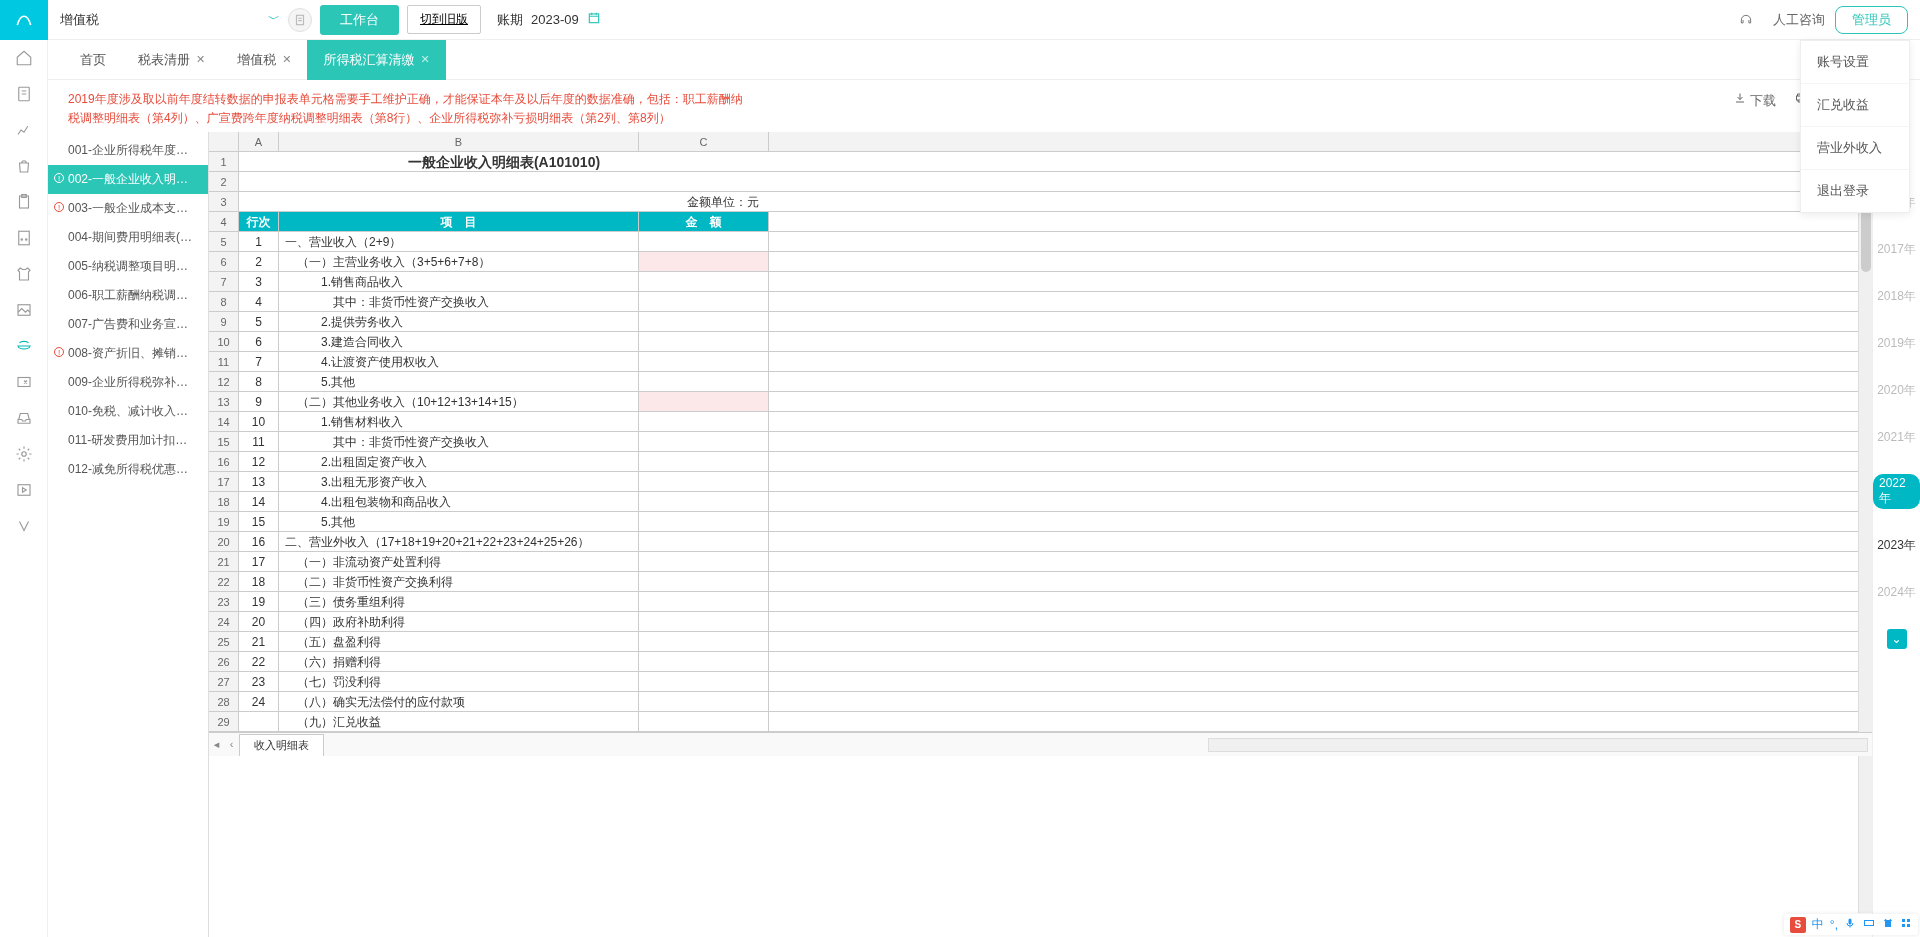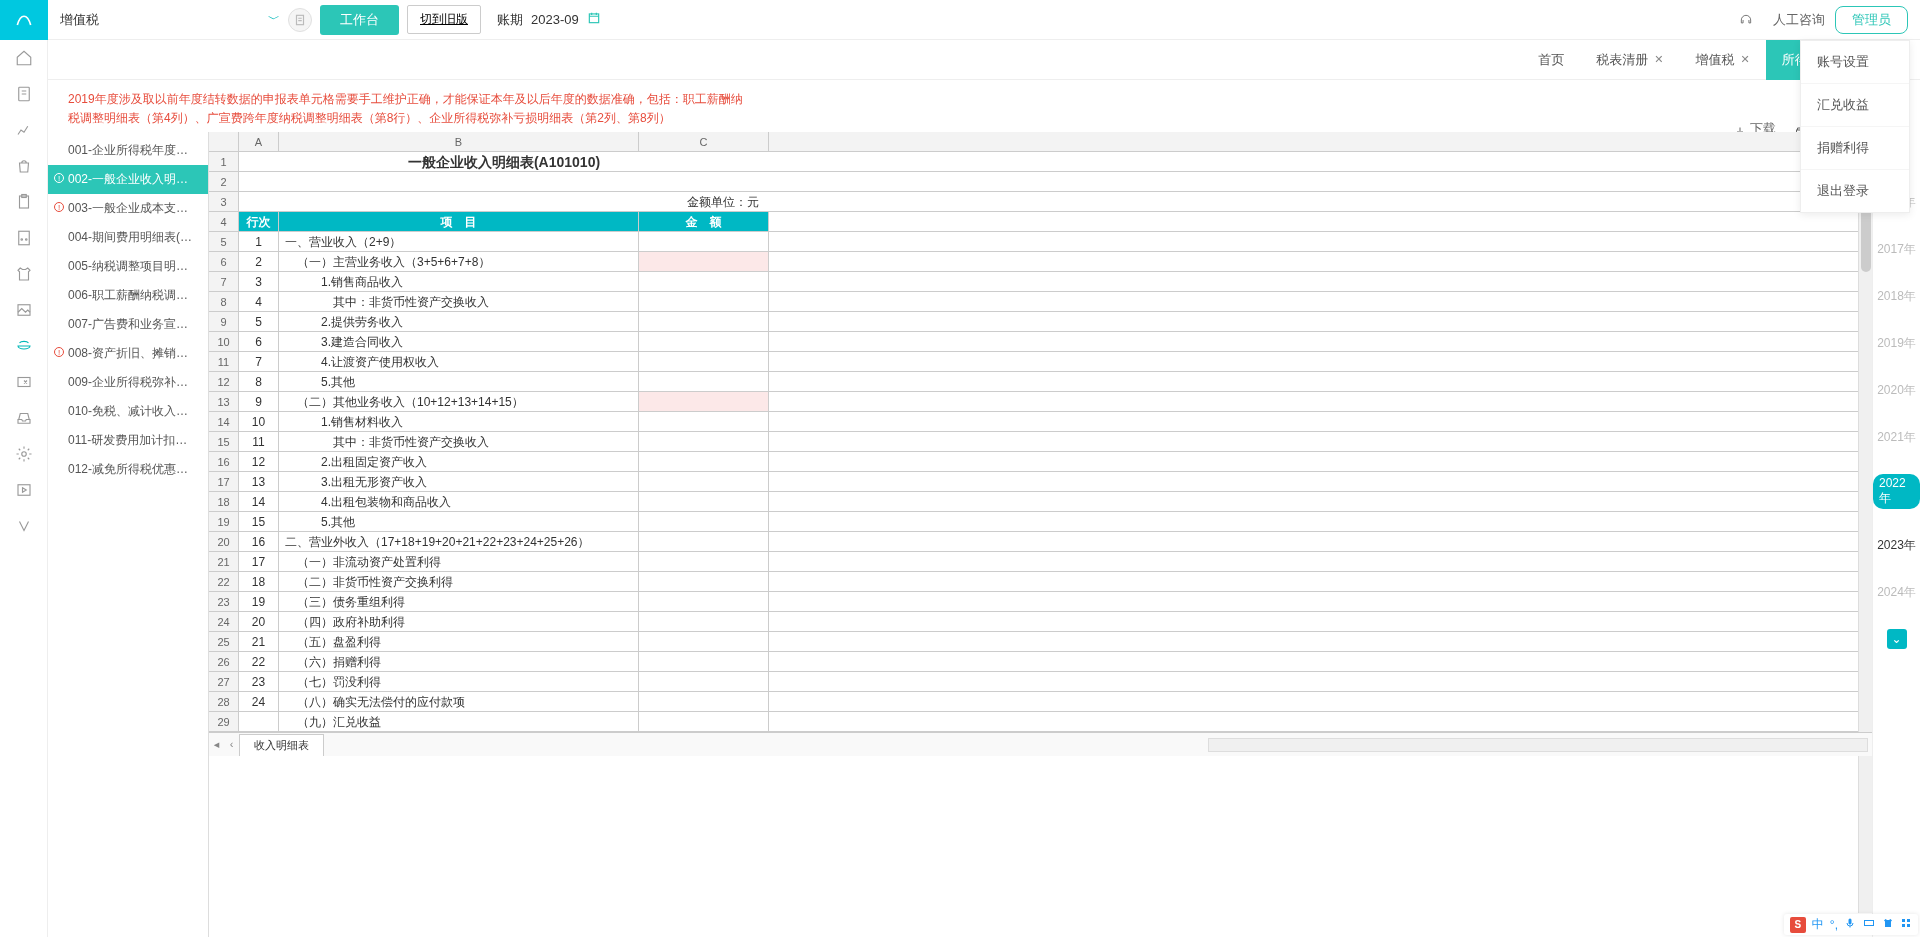--- a/index.html
+++ b/index.html
@@ -24,31 +24,31 @@
 .primary-btn { background: #2cc6b7; color: #fff; border: none; padding: 6px 20px; border-radius: 3px; cursor: pointer; font-size: 13px; }
 .outline-btn { background: #fff; border: 1px solid #ccc; padding: 5px 12px; border-radius: 2px; cursor: pointer; font-size: 12px; text-decoration: underline; }
 .period-label { font-size: 13px; color: #333; margin-left: 8px; }
 .period-value { font-size: 13px; color: #333; }
 .cal-icon { color: #2cc6b7; }
 .topbar-right { margin-left: auto; display: flex; align-items: center; gap: 10px; }
 .consult { display: flex; align-items: center; gap: 20px; color: #666; cursor: pointer; font-size: 13px; }
 .admin-btn { border: 1px solid #2cc6b7; color: #2cc6b7; padding: 4px 16px; border-radius: 8px; cursor: pointer; font-size: 13px; background: #fff; }
 
 
-.tabs { height: 40px; display: flex; align-items: center; padding: 0 16px; gap: 0; border-bottom: 1px solid #eee; justify-content: flex-end; }
+.tabs { height: 40px; display: flex; align-items: center; padding: 0 16px; gap: 0; border-bottom: 1px solid #eee; }
 .tab { padding: 0 16px; height: 40px; display: flex; align-items: center; gap: 6px; cursor: pointer; font-size: 13px; color: #555; }
 .tab.active { background: #2cc6b7; color: #fff; }
 .tab .close { font-size: 11px; opacity: 0.7; }
 
 
 .notice { padding: 10px 20px 4px 20px; color: #e74c3c; font-size: 12px; line-height: 1.6; max-width: 720px; }
 
 
 .toolbar-right { position: absolute; right: 24px; top: 92px; display: flex; gap: 18px; color: #666; font-size: 13px; }
-.tool-btn { display: flex; align-items: flex-end; gap: 4px; cursor: pointer; margin-top: 28px; }
+.tool-btn { display: flex; align-items: flex-start; gap: 4px; cursor: pointer; }
 
 
 .content { flex: 1; display: flex; overflow: hidden; }
 
 
 .form-list { width: 160px; padding: 4px 0; overflow-y: auto; }
 .form-item { padding: 6px 10px 6px 20px; font-size: 12px; color: #555; cursor: pointer; white-space: nowrap; overflow: hidden; text-overflow: ellipsis; position: relative; }
 .form-item.active { background: #2cc6b7; color: #fff; }
 .form-item .warn { position: absolute; left: 6px; top: 8px; width: 10px; height: 10px; border: 1px solid #e74c3c; border-radius: 50%; color: #e74c3c; font-size: 8px; line-height: 10px; text-align: center; }
 .form-item.active .warn { border-color: #fff; color: #fff; }
@@ -222,21 +222,21 @@
             </svg>
           <span>人工咨询</span>
         </div>
         <button class="admin-btn">管理员</button>
       </div>
     </div>
 
     <div class="user-menu">
       <div class="user-menu-item">账号设置</div>
       <div class="user-menu-item">汇兑收益</div>
-      <div class="user-menu-item">捐赠利得</div>
+      <div class="user-menu-item">营业外收入</div>
       <div class="user-menu-item">退出登录</div>
     </div>
 
     <div class="tabs">
       <div class="tab">
           <span>首页</span>
         </div>
       <div class="tab">
           <span>税表清册</span>
           <span class="close">✕</span>

